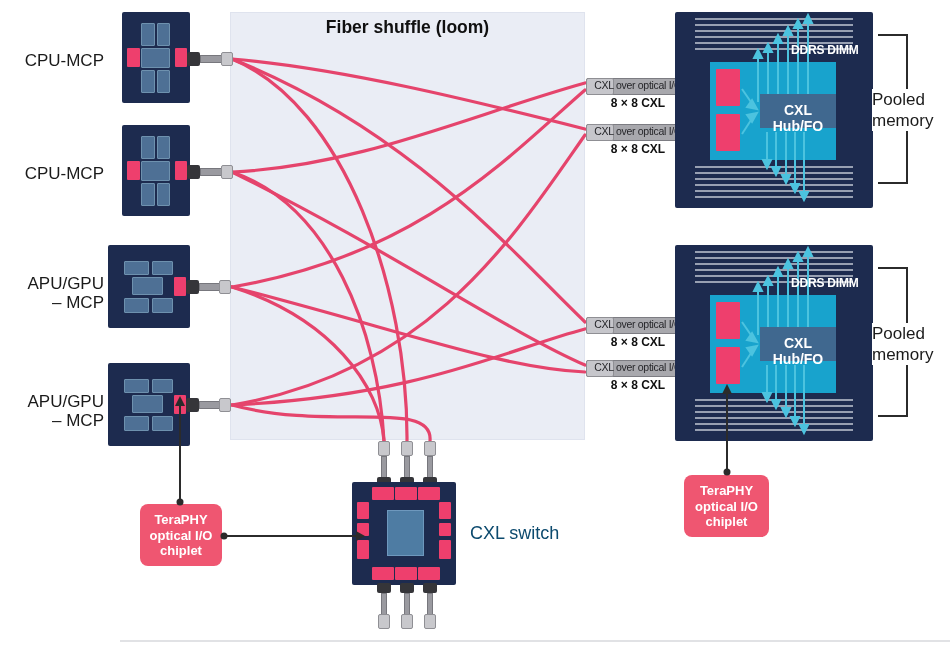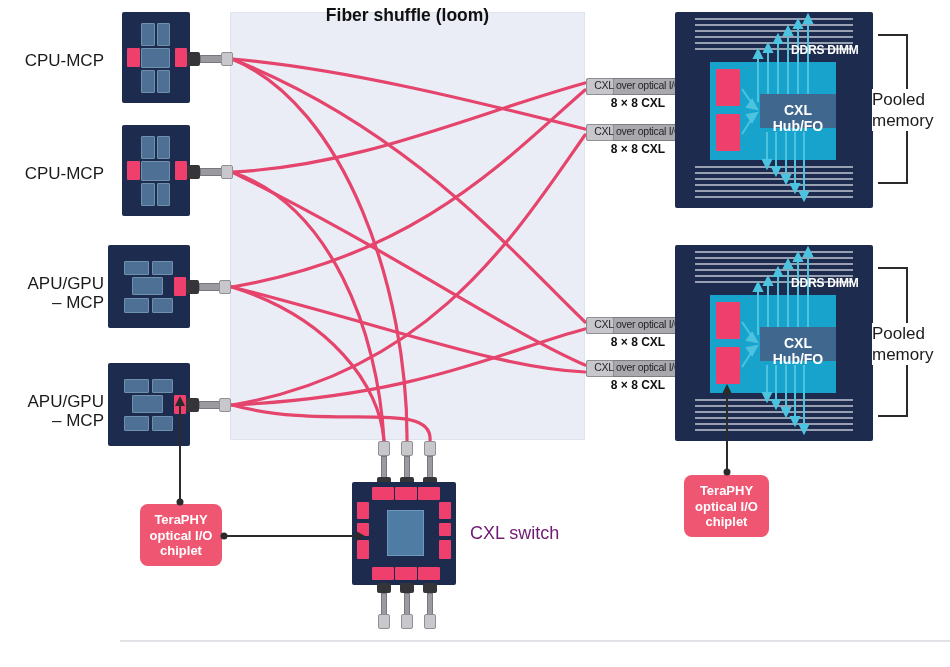--- a/index.html
+++ b/index.html
@@ -3,21 +3,21 @@
 <meta charset="utf-8">
 <style>
   html,body{margin:0;padding:0;background:#fff;}
   #stage{position:relative;width:950px;height:667px;background:#ffffff;overflow:hidden;
          font-family:"Liberation Sans",sans-serif;color:#1a1a1a;}
   .abs{position:absolute;}
   svg.layer{position:absolute;left:0;top:0;width:950px;height:667px;pointer-events:none;}
 
   
   .shuffle{left:230px;top:12px;width:355px;height:428px;background:#eaedf5;border:1px solid #dfe3ee;box-sizing:border-box;}
-  .shuffle-title{left:230px;top:5px;width:355px;text-align:center;font-size:17.5px;font-weight:bold;color:#101010;}
+  .shuffle-title{left:230px;top:17px;width:355px;text-align:center;font-size:17.5px;font-weight:bold;color:#101010;}
 
   
   .chip{background:#1d2b4f;border-radius:2px;}
   .die{position:absolute;background:#4e7095;border:1px solid #6e91ae;box-sizing:border-box;border-radius:1px;}
   .pinkblk{position:absolute;background:#ee3f6d;border-radius:1px;}
   .chip-label{font-size:17px;color:#1a1a1a;text-align:right;line-height:19px;}
 
   
   .nub{position:absolute;background:#353539;border-radius:2px;}
   .stem{position:absolute;background:#9a9aa0;border:1px solid #77777d;box-sizing:border-box;}
@@ -45,21 +45,21 @@
   .modsvg{position:absolute;left:0;top:0;width:198px;height:196px;}
 
   
   .pooled{position:absolute;left:872px;width:78px;background:#fff;font-size:17px;line-height:21px;color:#1b1b1b;}
 
   
   .teraphy{position:absolute;width:84px;height:62px;background:#ef5671;border-radius:8px;color:#fff;
            font-size:13px;font-weight:bold;text-align:center;line-height:15.5px;padding-top:8px;box-sizing:border-box;}
 
   
-  .switch-label{position:absolute;left:470px;top:523px;font-size:18px;color:#701a75;}
+  .switch-label{position:absolute;left:470px;top:523px;font-size:18px;color:#0c4a6e;}
   .core{position:absolute;left:35px;top:28px;width:37px;height:46px;background:#4e7ca3;border:1px solid #6e98bd;box-sizing:border-box;}
 </style>
 </head>
 <body>
 
 <div id="stage">
 
   <div class="abs shuffle"></div>
 
   <svg class="layer" viewBox="0 0 950 667">

